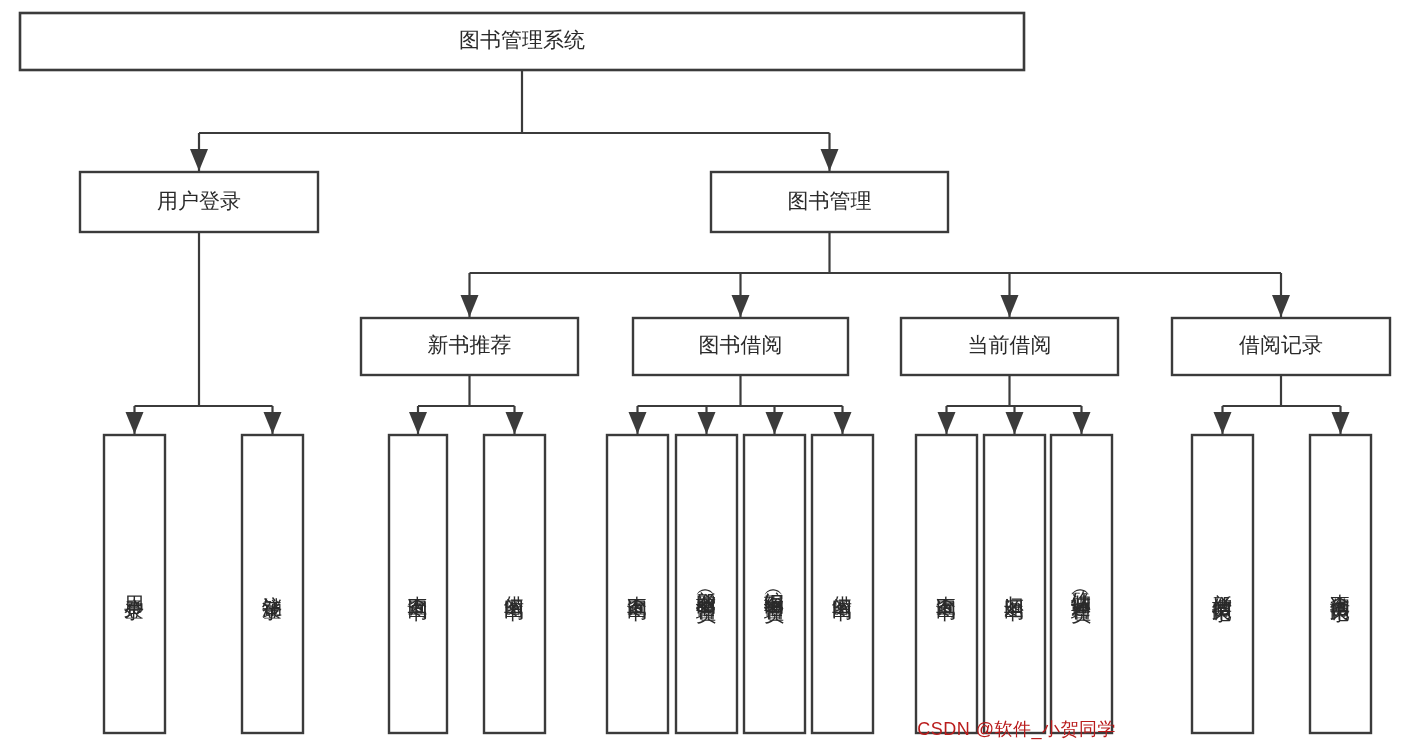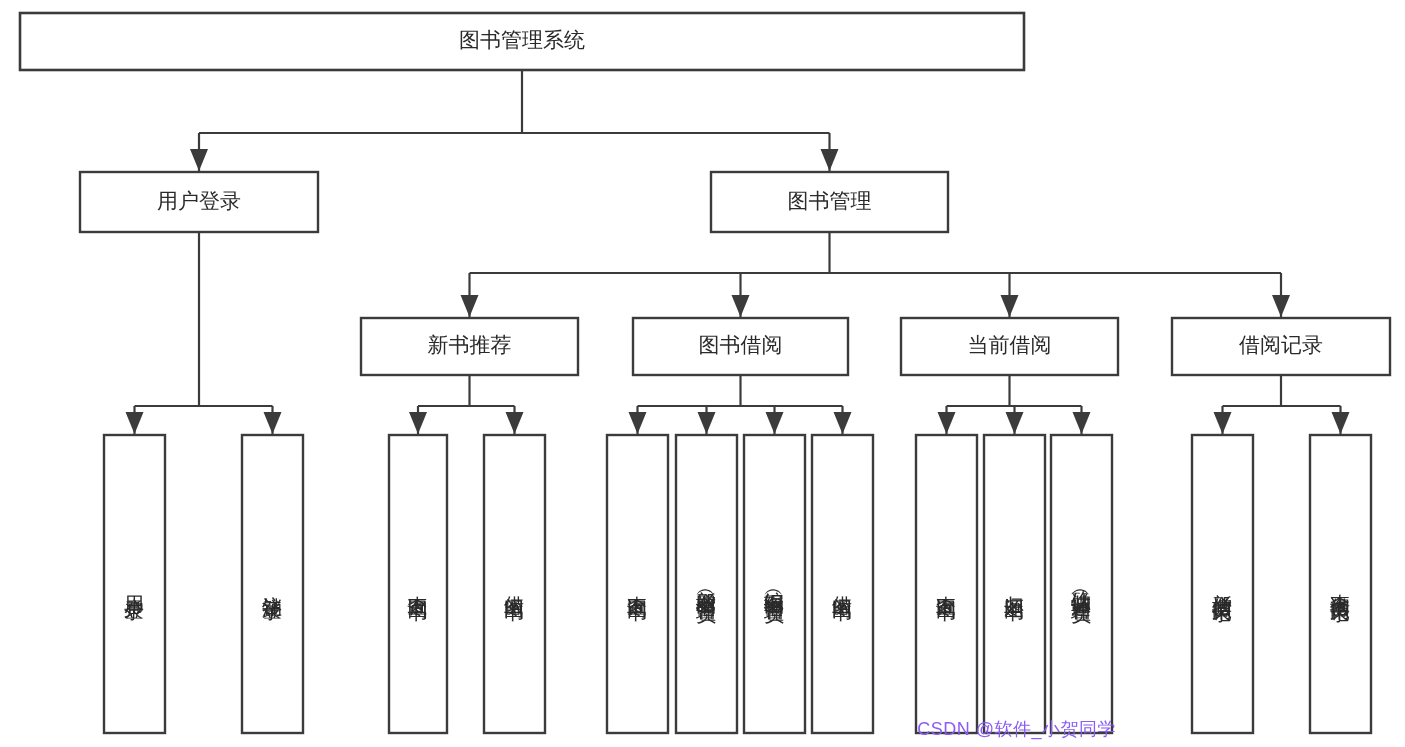--- a/index.html
+++ b/index.html
@@ -60,21 +60,21 @@
     text-orientation: upright;
     letter-spacing: 2px;
     dominant-baseline: central;
   }
   .watermark-text {
     position: absolute;
     right: 8px;
     bottom: 6px;
     font-family: "Liberation Sans", "DejaVu Sans", sans-serif;
     font-size: 18px;
-    color: #8b5cf6;
+    color: #b91c1c;
     white-space: nowrap;
     user-select: none;
     letter-spacing: 0.5px;
     margin-top: 23px;
   }
 </style>
 </head>
 <body>
 
 <div id="diagram-root">

